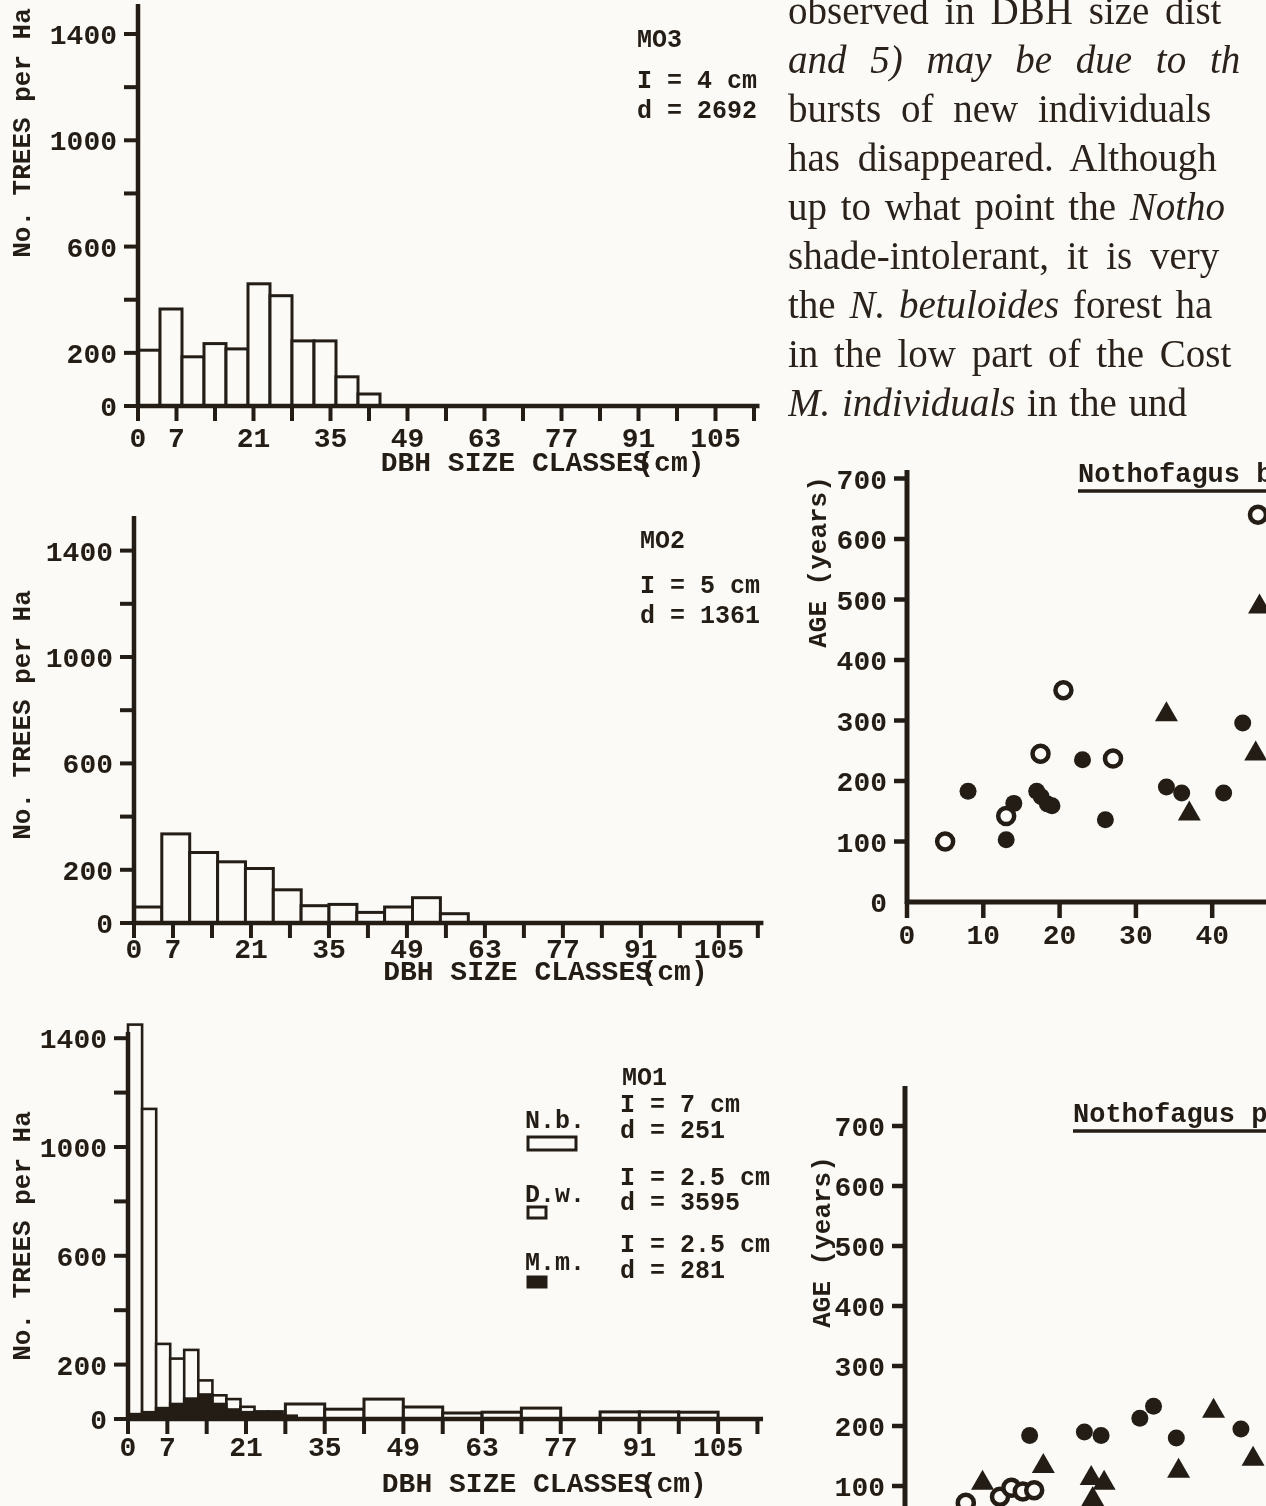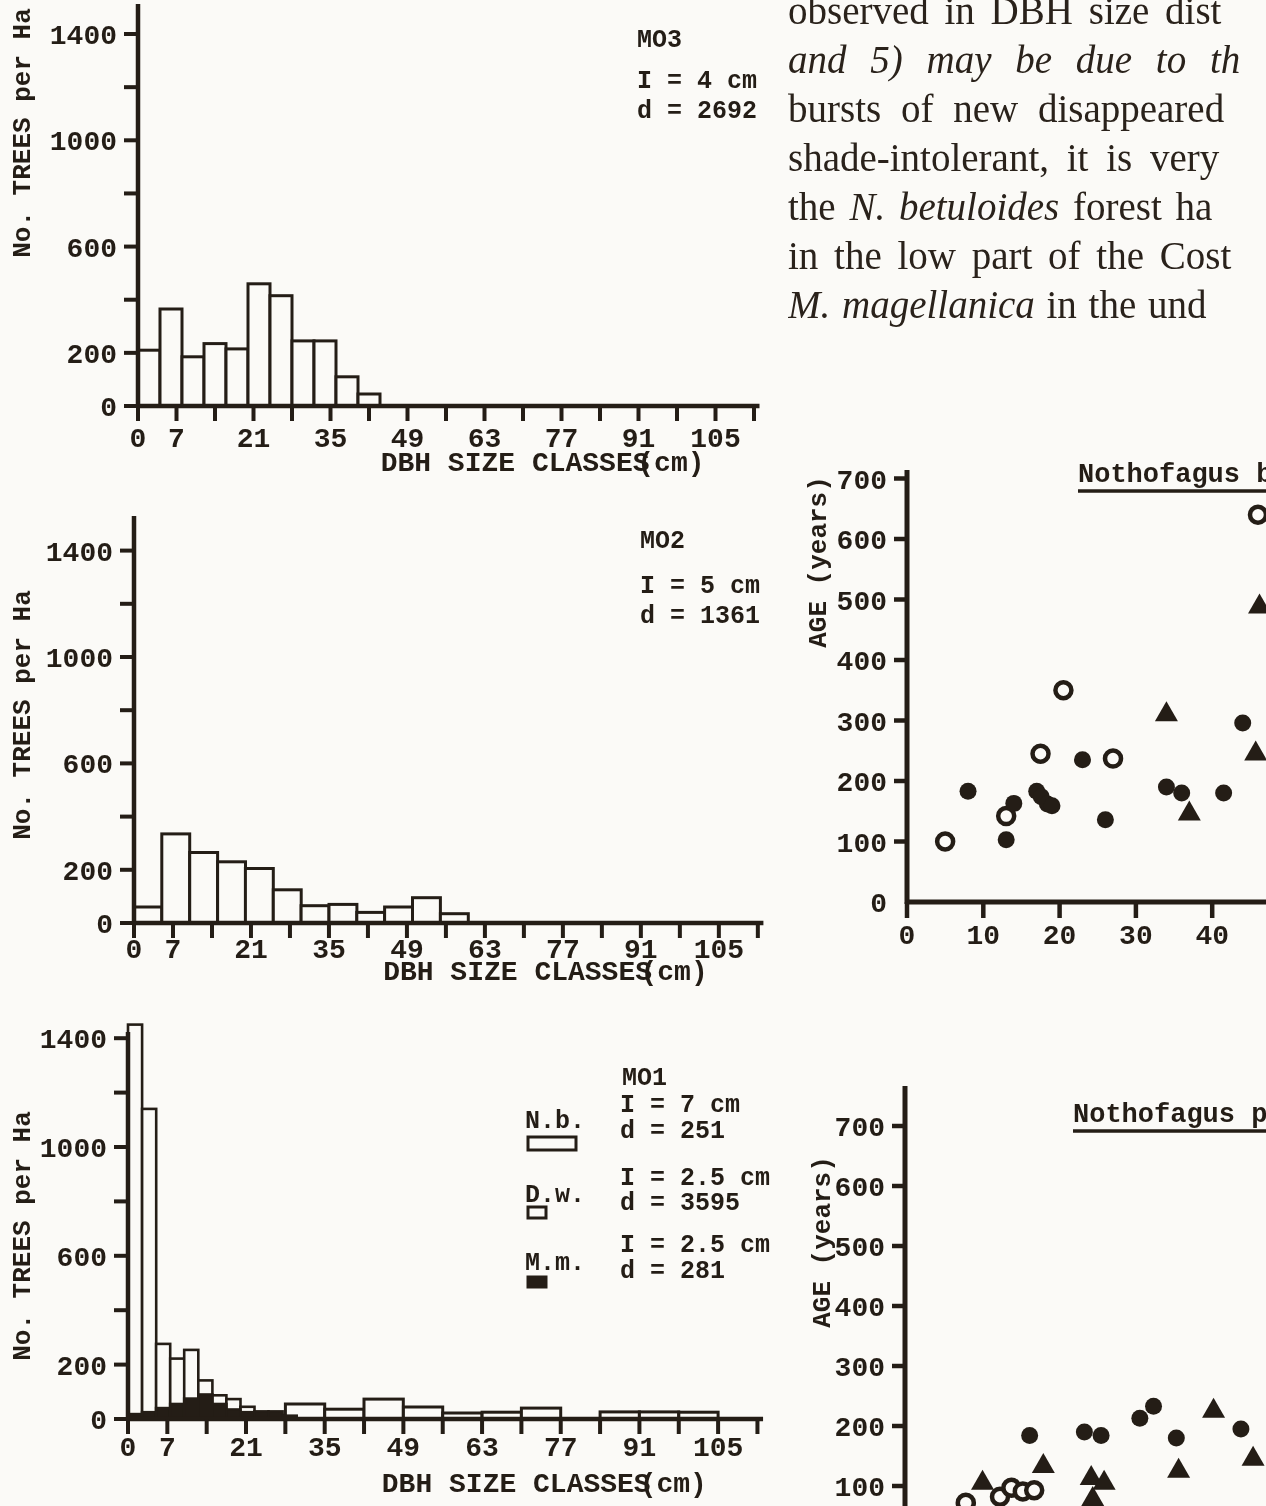--- a/index.html
+++ b/index.html
@@ -21,25 +21,27 @@
   }
   #text-column .tline{white-space:nowrap;overflow:hidden}
   #text-column em{font-style:italic}
 </style>
 </head>
 <body>
 
 <div id="text-column">
     <div class="tline" style="word-spacing: 6px;"><span>observed in DBH size dist</span></div>
     <div class="tline" style="word-spacing: 14px; font-style: italic;"><span>and 5) may be due to th</span></div>
-    <div class="tline" style="word-spacing: 10px;"><span>bursts of new disappeared</span></div>
+    <div class="tline" style="word-spacing: 10px;"><span>bursts of new individuals</span></div>
+    <div class="tline" style="word-spacing: 8px;"><span>has disappeared. Although</span></div>
+    <div class="tline" style="word-spacing: 4px;"><span>up to what point the </span><em>Notho</em></div>
     <div class="tline" style="word-spacing: 8px;"><span>shade-intolerant, it is very</span></div>
     <div class="tline" style="word-spacing: 4px;"><span>the </span><em>N. betuloides</em><span> forest ha</span></div>
     <div class="tline" style="word-spacing: 6px;"><span>in the low part of the Cost</span></div>
-    <div class="tline" style="word-spacing: 2px;"><em>M. magellanica</em><span> in the und</span></div>
+    <div class="tline" style="word-spacing: 2px;"><em>M. individuals</em><span> in the und</span></div>
   </div>
 
 <div class="chart" style="left:0;top:0">
     <svg id="svg-mo3" width="780" height="478">
       <rect x="138.0" y="350.2" width="22.0" height="55.8" fill="#fbfaf7" stroke="#241d16" stroke-width="3"></rect>
       <rect x="160.0" y="309.0" width="22.0" height="97.0" fill="#fbfaf7" stroke="#241d16" stroke-width="3"></rect>
       <rect x="182.0" y="356.8" width="22.0" height="49.2" fill="#fbfaf7" stroke="#241d16" stroke-width="3"></rect>
       <rect x="204.0" y="343.6" width="22.0" height="62.4" fill="#fbfaf7" stroke="#241d16" stroke-width="3"></rect>
       <rect x="226.0" y="348.9" width="22.0" height="57.1" fill="#fbfaf7" stroke="#241d16" stroke-width="3"></rect>
       <rect x="248.0" y="283.8" width="22.0" height="122.2" fill="#fbfaf7" stroke="#241d16" stroke-width="3"></rect>

